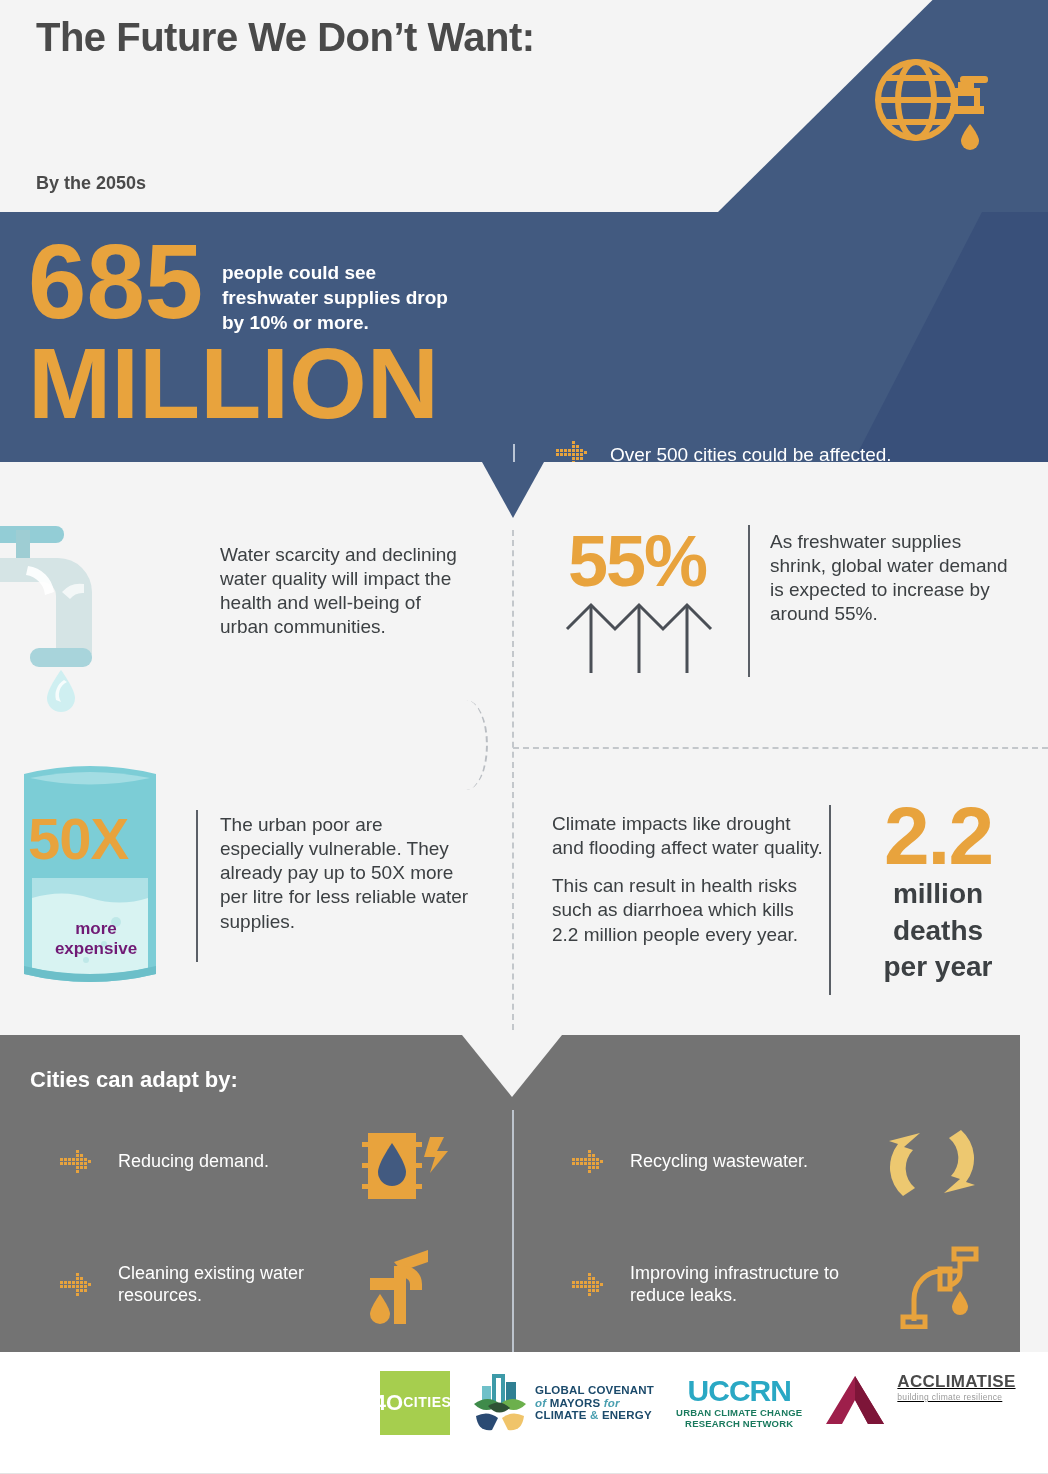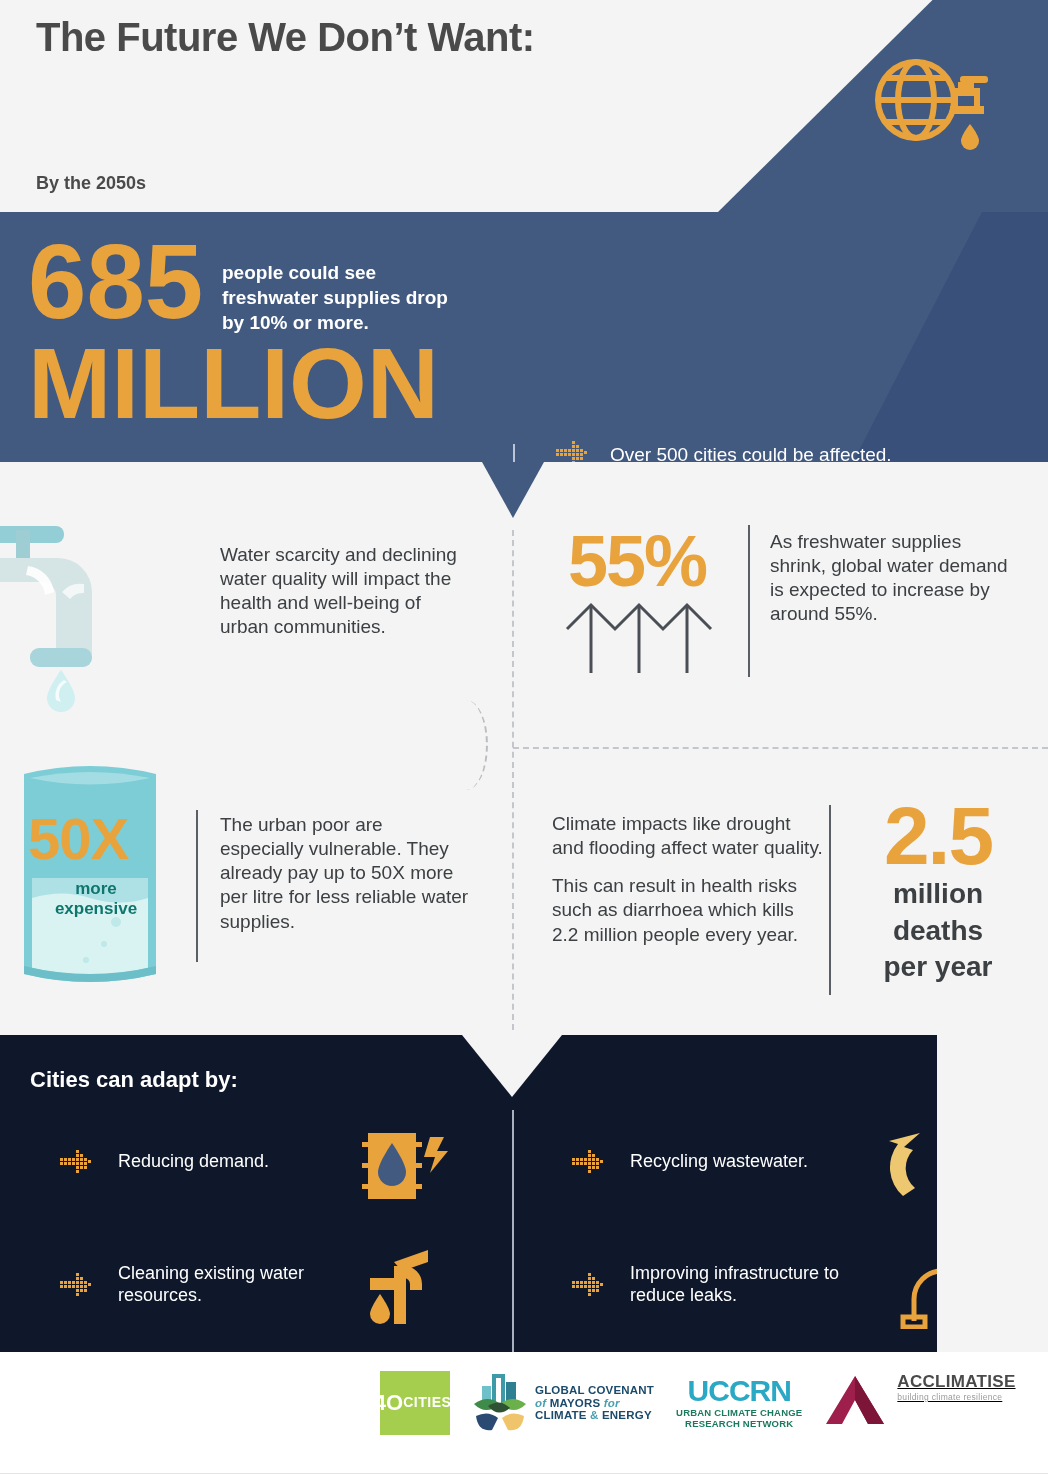--- a/index.html
+++ b/index.html
@@ -112,23 +112,23 @@
     position:absolute; left:770px; top:530px; width:240px;
     font-size:19px; line-height:1.27; color:#3c4043;
   }
 
   .glass-illu{ position:absolute; left:20px; top:760px; }
   .glass-50x{
     position:absolute; left:28px; top:805px;
     font-size:58px; font-weight:bold; color:#e8a33d; letter-spacing:-1px;
   }
   .glass-label{
-    position:absolute; left:26px; top:879px; width:140px;
+    position:absolute; left:26px; top:919px; width:140px;
     text-align:center; font-size:17px; font-weight:bold;
-    color:#0f766e; line-height:1.2;
+    color:#701a75; line-height:1.2;
   }
   .glass-rule{
     position:absolute; left:196px; top:810px; width:2px; height:152px;
     background:#5a5f66;
   }
   .mid-text-3{
     position:absolute; left:220px; top:813px; width:250px;
     font-size:19px; line-height:1.27; color:#3c4043;
   }
 
@@ -148,22 +148,22 @@
     font-size:82px; font-weight:bold; color:#e8a33d; line-height:0.92;
     letter-spacing:-2px; display:block;
   }
   .deaths .dlab{
     font-size:28px; font-weight:bold; color:#3c4043; line-height:1.08;
     display:block; margin-top:6px;
   }
 
   
   .adapt{
-    position:absolute; left:0; top:1035px; width:937px; height:317px;
-    background:#0f172a; overflow:hidden;
+    position:absolute; left:0; top:1035px; width:1020px; height:317px;
+    background:#737373; overflow:hidden;
   }
   .adapt-notch{
     position:absolute; left:462px; top:0;
     width:0; height:0;
     border-left:50px solid transparent;
     border-right:50px solid transparent;
     border-top:62px solid #f4f4f4;
   }
   .adapt-title{
     position:absolute; left:30px; top:32px;
@@ -376,21 +376,21 @@
 </div>
 <div class="glass-rule"></div>
 <div class="mid-text-3">The urban poor are especially vulnerable. They already pay up to 50X more per litre for less reliable water supplies.</div>
 
 <div class="mid-text-4">
   <p>Climate impacts like drought and flooding affect water quality.</p>
   <p>This can result in health risks such as diarrhoea which kills 2.2 million people every year.</p>
 </div>
 <div class="deaths-rule"></div>
 <div class="deaths">
-  <span class="dnum">2.5</span>
+  <span class="dnum">2.2</span>
   <span class="dlab">million</span>
   <span class="dlab">deaths</span>
   <span class="dlab">per year</span>
 </div>
 
 <div class="adapt">
   <div class="adapt-notch"></div>
   <div class="adapt-title">Cities can adapt by:</div>
   <div class="adapt-rule"></div>
 

